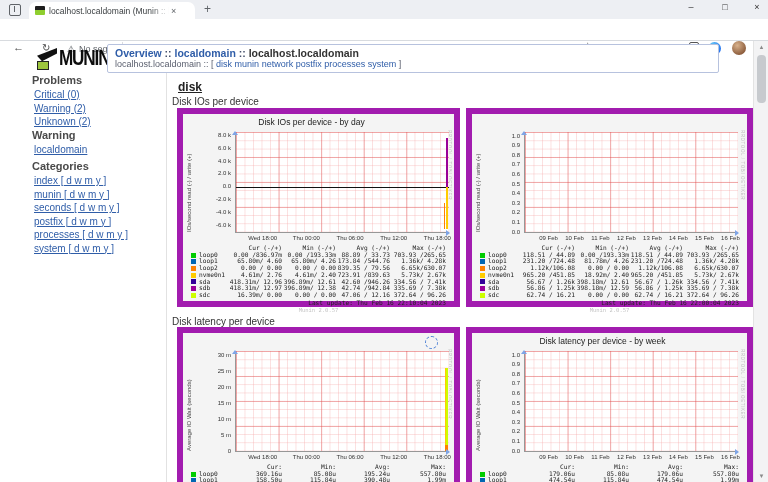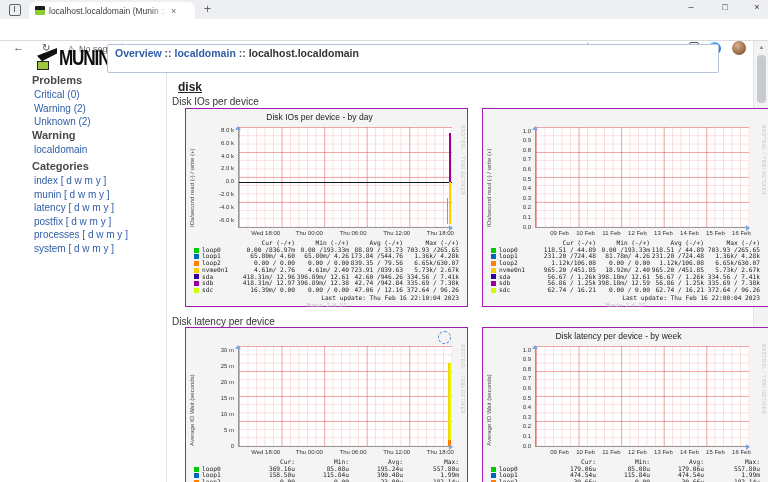--- a/index.html
+++ b/index.html
@@ -55,31 +55,31 @@
   .hdr-box{position:absolute;left:107px;top:44px;width:612px;height:29px;border:1px solid #b7c2de;border-radius:2px;
            background:#fff;padding:2px 7px;box-sizing:border-box;}
   .crumb{font-size:10.5px;font-weight:bold;line-height:12px;white-space:nowrap;}
   .crumb a{color:#2f5da8;} .crumb .sep{color:#45506b;} .crumb .host{color:#333;}
   .subnav{font-size:9px;color:#5a5f6e;line-height:11px;white-space:nowrap;}
   .subnav a{color:#2f5da8;}
 
   
   .sidebar-group{position:absolute;left:32px;}
   .sb-h{font-size:11px;font-weight:bold;color:#4a4a4a;margin-bottom:2px;}
-  .sb-a{display:block;font-size:10px;color:#2f5da8;line-height:13.5px;padding-left:2px;}
+  .sb-a{display:block;font-size:10px;color:#2f5da8;line-height:13.5px;padding-left:2px;text-decoration:underline;}
   .vdivider{position:absolute;left:166px;top:73px;width:1px;height:409px;background:#e2e2e2;}
 
   
   .disk-h{position:absolute;left:178px;top:80px;font-size:12px;font-weight:bold;color:#222;text-decoration:underline;}
   .sect{position:absolute;left:172px;font-size:10px;color:#333;}
   .sect1{top:96px;} .sect2{top:316px;}
   .prow{position:absolute;left:177px;display:flex;gap:6px;}
   .prow1{top:108px;} .prow2{top:327px;}
 
-  .panel{position:relative;background:#f4f4f4;border:1px solid #a21caf;box-sizing:border-box;height:199px;margin-left:8px;}
+  .panel{position:relative;background:#f4f4f4;border:6px solid #a21caf;box-sizing:border-box;height:199px;}
   .p0,.p2{width:283px;} .p1,.p3{width:287px;}
   .gtitle{position:absolute;left:0;right:14px;top:3px;text-align:center;font-size:8.5px;color:#222;}
   .wm{position:absolute;right:2px;top:16px;writing-mode:vertical-rl;font-size:4.5px;letter-spacing:.6px;color:#bcbcbc;}
   .ylab{position:absolute;left:3px;top:18px;height:100px;writing-mode:vertical-rl;transform:rotate(180deg);
         font-size:6px;color:#444;display:flex;align-items:center;}
   .plot{position:absolute;left:52px;top:18px;width:213px;height:100px;background-color:#fff;
         border-left:1px solid #979797;border-bottom:1px solid #979797;box-sizing:content-box;
         background-image:
           linear-gradient(to right, rgba(220,70,70,.38) 1px, transparent 1px),
           linear-gradient(to bottom, rgba(220,70,70,.38) 1px, transparent 1px),
@@ -146,20 +146,23 @@
   </div>
 
   <div class="mlogo">
     <span class="mlogo-icon"></span>
     <span class="mlogo-text">MUNIN</span>
   </div>
   <div class="hdr-box">
     <div class="crumb">
       <a href="#">Overview</a><span class="sep"> :: </span><a href="#">localdomain</a><span class="sep"> :: </span><span class="host">localhost.localdomain</span>
     </div>
+    <div class="subnav">
+      <span>localhost.localdomain :: [ </span><span id="subnav-links"><a>disk</a> <a>munin</a> <a>network</a> <a>postfix</a> <a>processes</a> <a>system</a></span><span> ]</span>
+    </div>
   </div>
 
   <div class="sidebar-group" style="top:74px;">
     <div class="sb-h">Problems</div>
     <div id="problems-list">
         <a class="sb-a">Critical (0)</a>
         <a class="sb-a">Warning (2)</a>
         <a class="sb-a">Unknown (2)</a>
       </div>
   </div>
@@ -167,21 +170,21 @@
     <div class="sb-h">Warning</div>
     <div id="groups-list">
         <a class="sb-a">localdomain</a>
       </div>
   </div>
   <div class="sidebar-group" style="top:160px;">
     <div class="sb-h">Categories</div>
     <div id="categories-list">
         <a class="sb-a">index [ d w m y ]</a>
         <a class="sb-a">munin [ d w m y ]</a>
-        <a class="sb-a">latency [ d w m y ]</a>
+        <a class="sb-a">seconds [ d w m y ]</a>
         <a class="sb-a">postfix [ d w m y ]</a>
         <a class="sb-a">processes [ d w m y ]</a>
         <a class="sb-a">system [ d w m y ]</a>
       </div>
   </div>
   <div class="vdivider"></div>
 
   <a href="#" class="disk-h">disk</a>
   <div class="sect sect1">Disk IOs per device</div>
   <div class="prow prow1">

